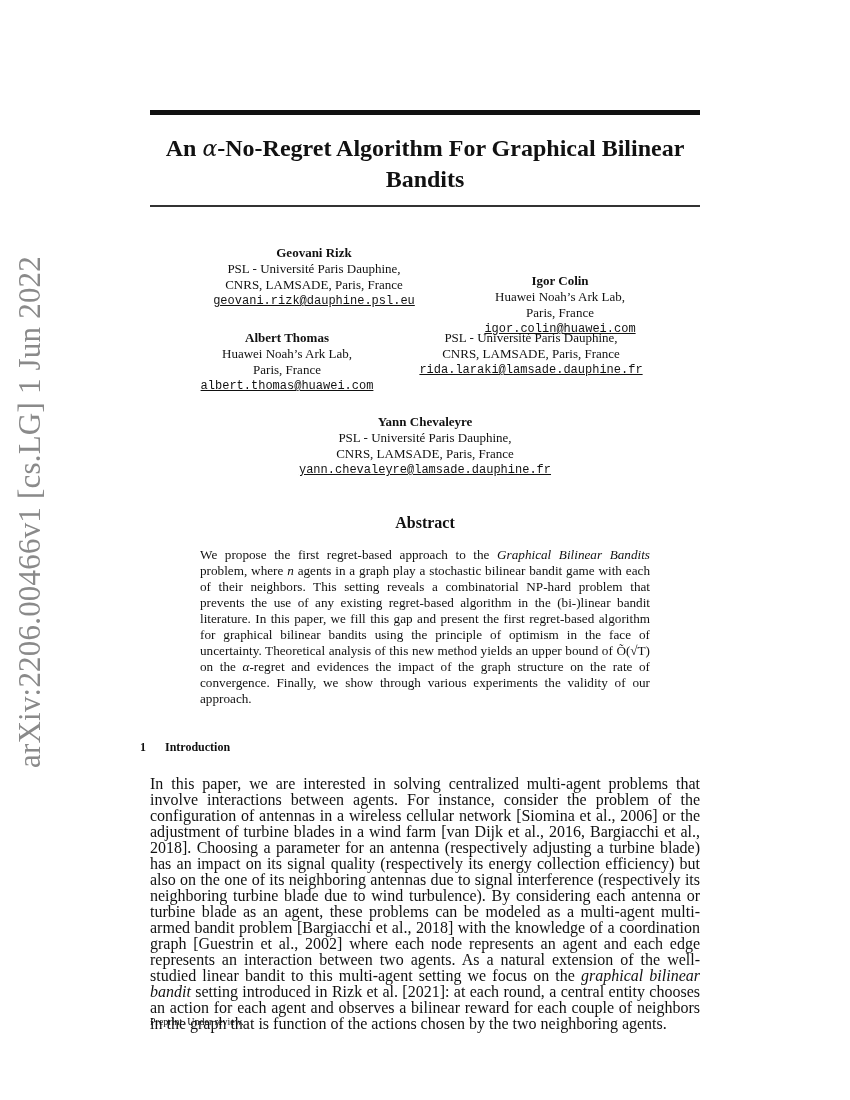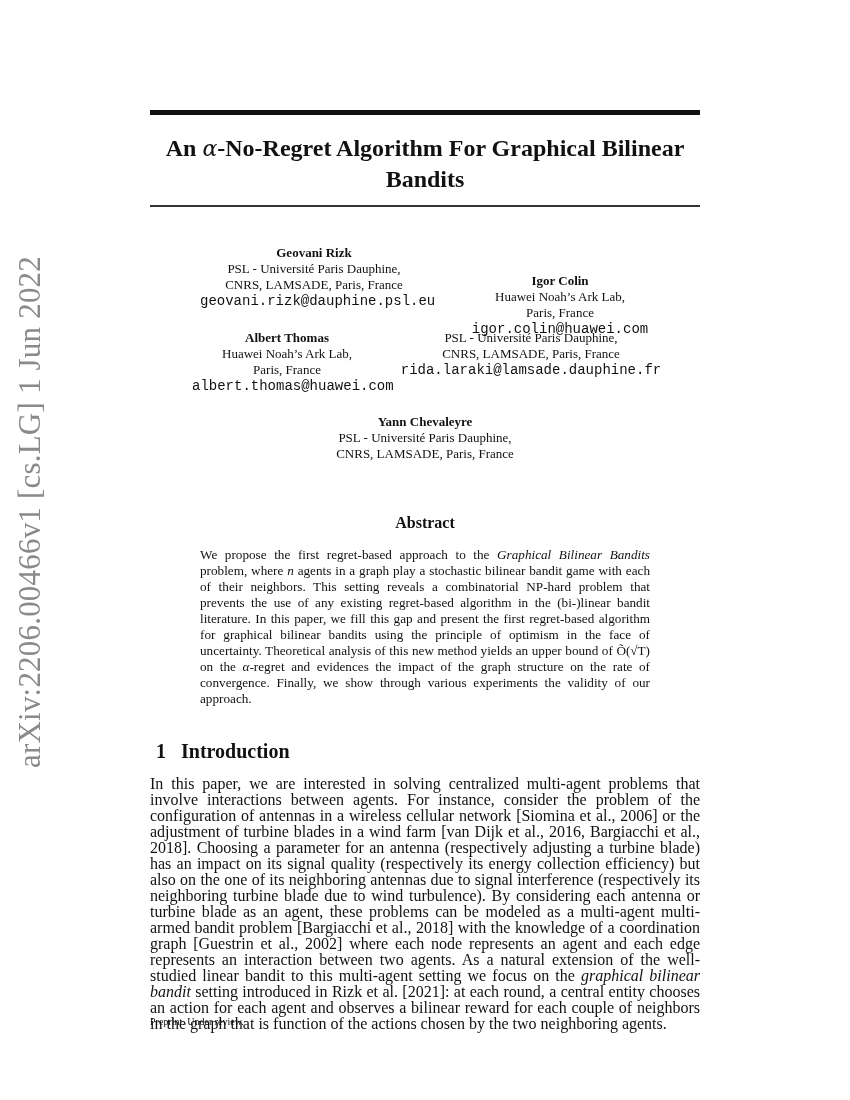--- a/index.html
+++ b/index.html
@@ -13,28 +13,28 @@
 
   .rule-top { position: absolute; left: 150px; top: 110px; width: 550px; height: 5px; background: #111; }
   .rule-bottom { position: absolute; left: 150px; top: 205px; width: 550px; height: 2px; background: #333; }
 
   .title { position: absolute; left: 150px; top: 133px; width: 550px; text-align: center;
     font-size: 24px; font-weight: bold; line-height: 30px; }
   .title i { font-family: "DejaVu Serif", serif; font-weight: normal; font-style: italic; font-size: 22px; }
 
   .author { position: absolute; text-align: center; font-size: 13px; line-height: 16px; }
   .author .name { font-weight: bold; }
-  .author .email { font-family: "Liberation Mono", "DejaVu Sans Mono", monospace; font-size: 14px; }
+  .author .email { font-family: "Liberation Mono", "DejaVu Sans Mono", monospace; font-size: 12px; text-decoration: underline; }
 
   .abstract-title { position: absolute; left: 150px; top: 514px; width: 550px; text-align: center;
     font-size: 16px; font-weight: bold; }
   .abstract-body { position: absolute; left: 200px; top: 547px; width: 450px; font-size: 13.2px;
     line-height: 16px; text-align: justify; }
 
-  .section-head { position: absolute; left: 156px; top: 740px; font-size: 20px; font-weight: bold; }
+  .section-head { position: absolute; left: 140px; top: 740px; font-size: 12px; font-weight: bold; }
   .section-head .num { display: inline-block; width: 25px; }
 
   .intro-body { position: absolute; left: 150px; top: 776px; width: 550px; font-size: 16px;
     line-height: 16px; text-align: justify; }
 
   .footer { position: absolute; left: 150px; top: 1016px; font-size: 10px; }
 </style>
 </head>
 <body>
 
@@ -69,20 +69,21 @@
 </div>
 <div class="author" style="left:392px; top:330px; width:278px;">
   <div>PSL - Université Paris Dauphine,</div>
   <div>CNRS, LAMSADE, Paris, France</div>
   <div class="email">rida.laraki@lamsade.dauphine.fr</div>
 </div>
 <div class="author" style="left:275px; top:414px; width:300px;">
   <div class="name">Yann Chevaleyre</div>
   <div>PSL - Université Paris Dauphine,</div>
   <div>CNRS, LAMSADE, Paris, France</div>
+  <div class="email">yann.chevaleyre@lamsade.dauphine.fr</div>
 </div>
 
 <div class="abstract-title">Abstract</div>
 <div class="abstract-body"><span>We propose the first regret-based approach to the </span><i>Graphical Bilinear Bandits</i><span> problem, where </span><i>n</i><span> agents in a graph play a stochastic bilinear bandit game with each of their neighbors. This setting reveals a combinatorial NP-hard problem that prevents the use of any existing regret-based algorithm in the (bi-)linear bandit literature. In this paper, we fill this gap and present the first regret-based algorithm for graphical bilinear bandits using the principle of optimism in the face of uncertainty. Theoretical analysis of this new method yields an upper bound of </span><span>Õ(√T)</span><span> on the </span><i>α</i><span>-regret and evidences the impact of the graph structure on the rate of convergence. Finally, we show through various experiments the validity of our approach.</span></div>
 
 <div class="section-head">
   <span class="num">1</span><span>Introduction</span>
 </div>
 <div class="intro-body"><span>In this paper, we are interested in solving centralized multi-agent problems that involve interactions between agents. For instance, consider the problem of the configuration of antennas in a wireless cellular network [Siomina et al., 2006] or the adjustment of turbine blades in a wind farm [van Dijk et al., 2016, Bargiacchi et al., 2018]. Choosing a parameter for an antenna (respectively adjusting a turbine blade) has an impact on its signal quality (respectively its energy collection efficiency) but also on the one of its neighboring antennas due to signal interference (respectively its neighboring turbine blade due to wind turbulence). By considering each antenna or turbine blade as an agent, these problems can be modeled as a multi-agent multi-armed bandit problem [Bargiacchi et al., 2018] with the knowledge of a coordination graph [Guestrin et al., 2002] where each node represents an agent and each edge represents an interaction between two agents. As a natural extension of the well-studied linear bandit to this multi-agent setting we focus on the </span><i>graphical bilinear bandit</i><span> setting introduced in Rizk et al. [2021]: at each round, a central entity chooses an action for each agent and observes a bilinear reward for each couple of neighbors in the graph that is function of the actions chosen by the two neighboring agents.</span></div>
 

